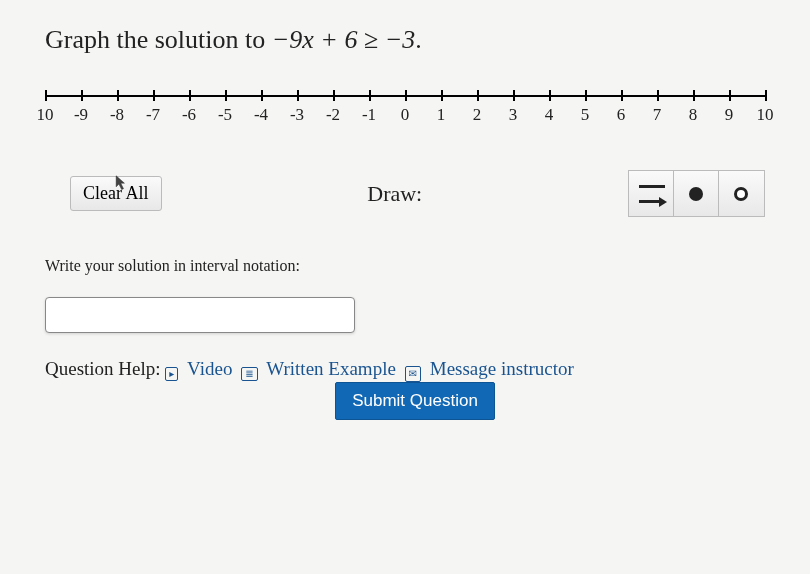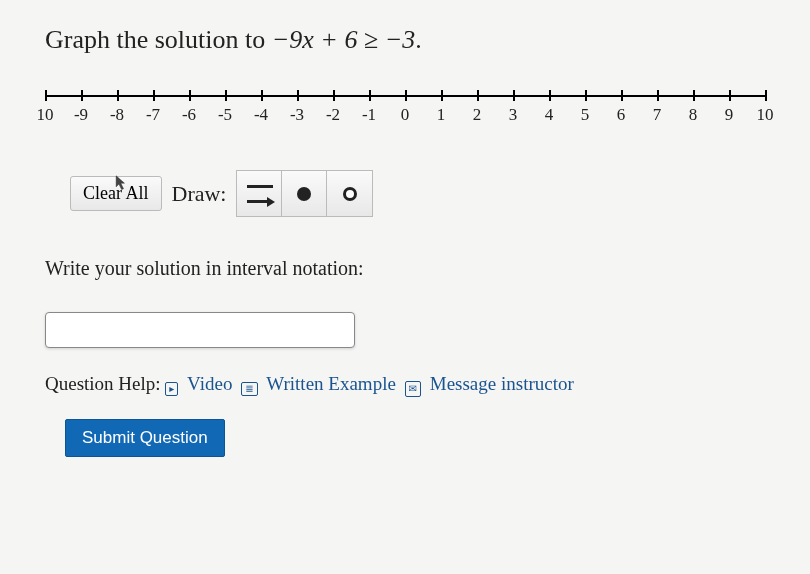--- a/index.html
+++ b/index.html
@@ -37,21 +37,21 @@
     background: #000;
   }
   .tick-label {
     position: absolute;
     top: 10px;
     transform: translateX(-50%);
     font-size: 17px;
     font-family: 'Times New Roman', serif;
     white-space: nowrap;
   }
-  .toolbar { display: flex; align-items: center; gap: 10px; margin-left: 25px; margin-bottom: 40px; }
+  .toolbar { display: flex; align-items: center; gap: 10px; margin-left: 25px; margin-bottom: 40px; justify-content: space-between; }
   .clear-btn {
     background: linear-gradient(#fafafa, #e8e8e8);
     border: 1px solid #bbb;
     border-radius: 3px;
     padding: 6px 12px;
     font-family: Georgia, serif;
     font-size: 18px;
     cursor: pointer;
     position: relative;
   }
@@ -101,39 +101,39 @@
     bottom: -2px;
     right: -2px;
     width: 0;
     height: 0;
     border-left: 8px solid #222;
     border-top: 5px solid transparent;
     border-bottom: 5px solid transparent;
   }
   .dot-filled { width: 14px; height: 14px; border-radius: 50%; background: #222; }
   .dot-open { width: 14px; height: 14px; border-radius: 50%; border: 3px solid #222; background: #fff; }
-  .sub-prompt { font-size: 20px; margin-bottom: 32px; }
+  .sub-prompt { font-size: 16px; margin-bottom: 22px; }
   .answer-input {
     width: 310px;
     height: 36px;
     border: 1px solid #888;
     border-radius: 4px;
     box-shadow: 0 1px 3px rgba(0,0,0,0.15);
     background: #fff;
     padding: 4px 8px;
     font-size: 16px;
     margin-bottom: 25px;
   }
-  .help-row { font-size: 19px; margin-bottom: 22px; white-space: nowrap; }
+  .help-row { font-size: 19px; white-space: nowrap; }
   .help-link { color: #1a5490; cursor: pointer; margin: 0 4px 0 2px; }
   .help-icon { display:inline-block; vertical-align: -2px; margin-right: 2px; border:1.5px solid #1a5490; border-radius:2px; font-size:10px; line-height:1; padding:1px 3px; color:#1a5490; font-family: Arial, sans-serif; }
   .help-icon.env {
     padding: 2px 3px;
   }
-  .button-row { display:flex; gap:8px; margin-left: 20px; }
+  .button-row { display:flex; gap:8px; margin-left: 20px; justify-content: center; }
   .submit-btn {
     background: #1168b5;
     color: #fff;
     border: 1px solid #0d5494;
     padding: 8px 16px;
     font-size: 17px;
     font-family: Arial, sans-serif;
     border-radius: 2px;
     cursor: pointer;
   }

